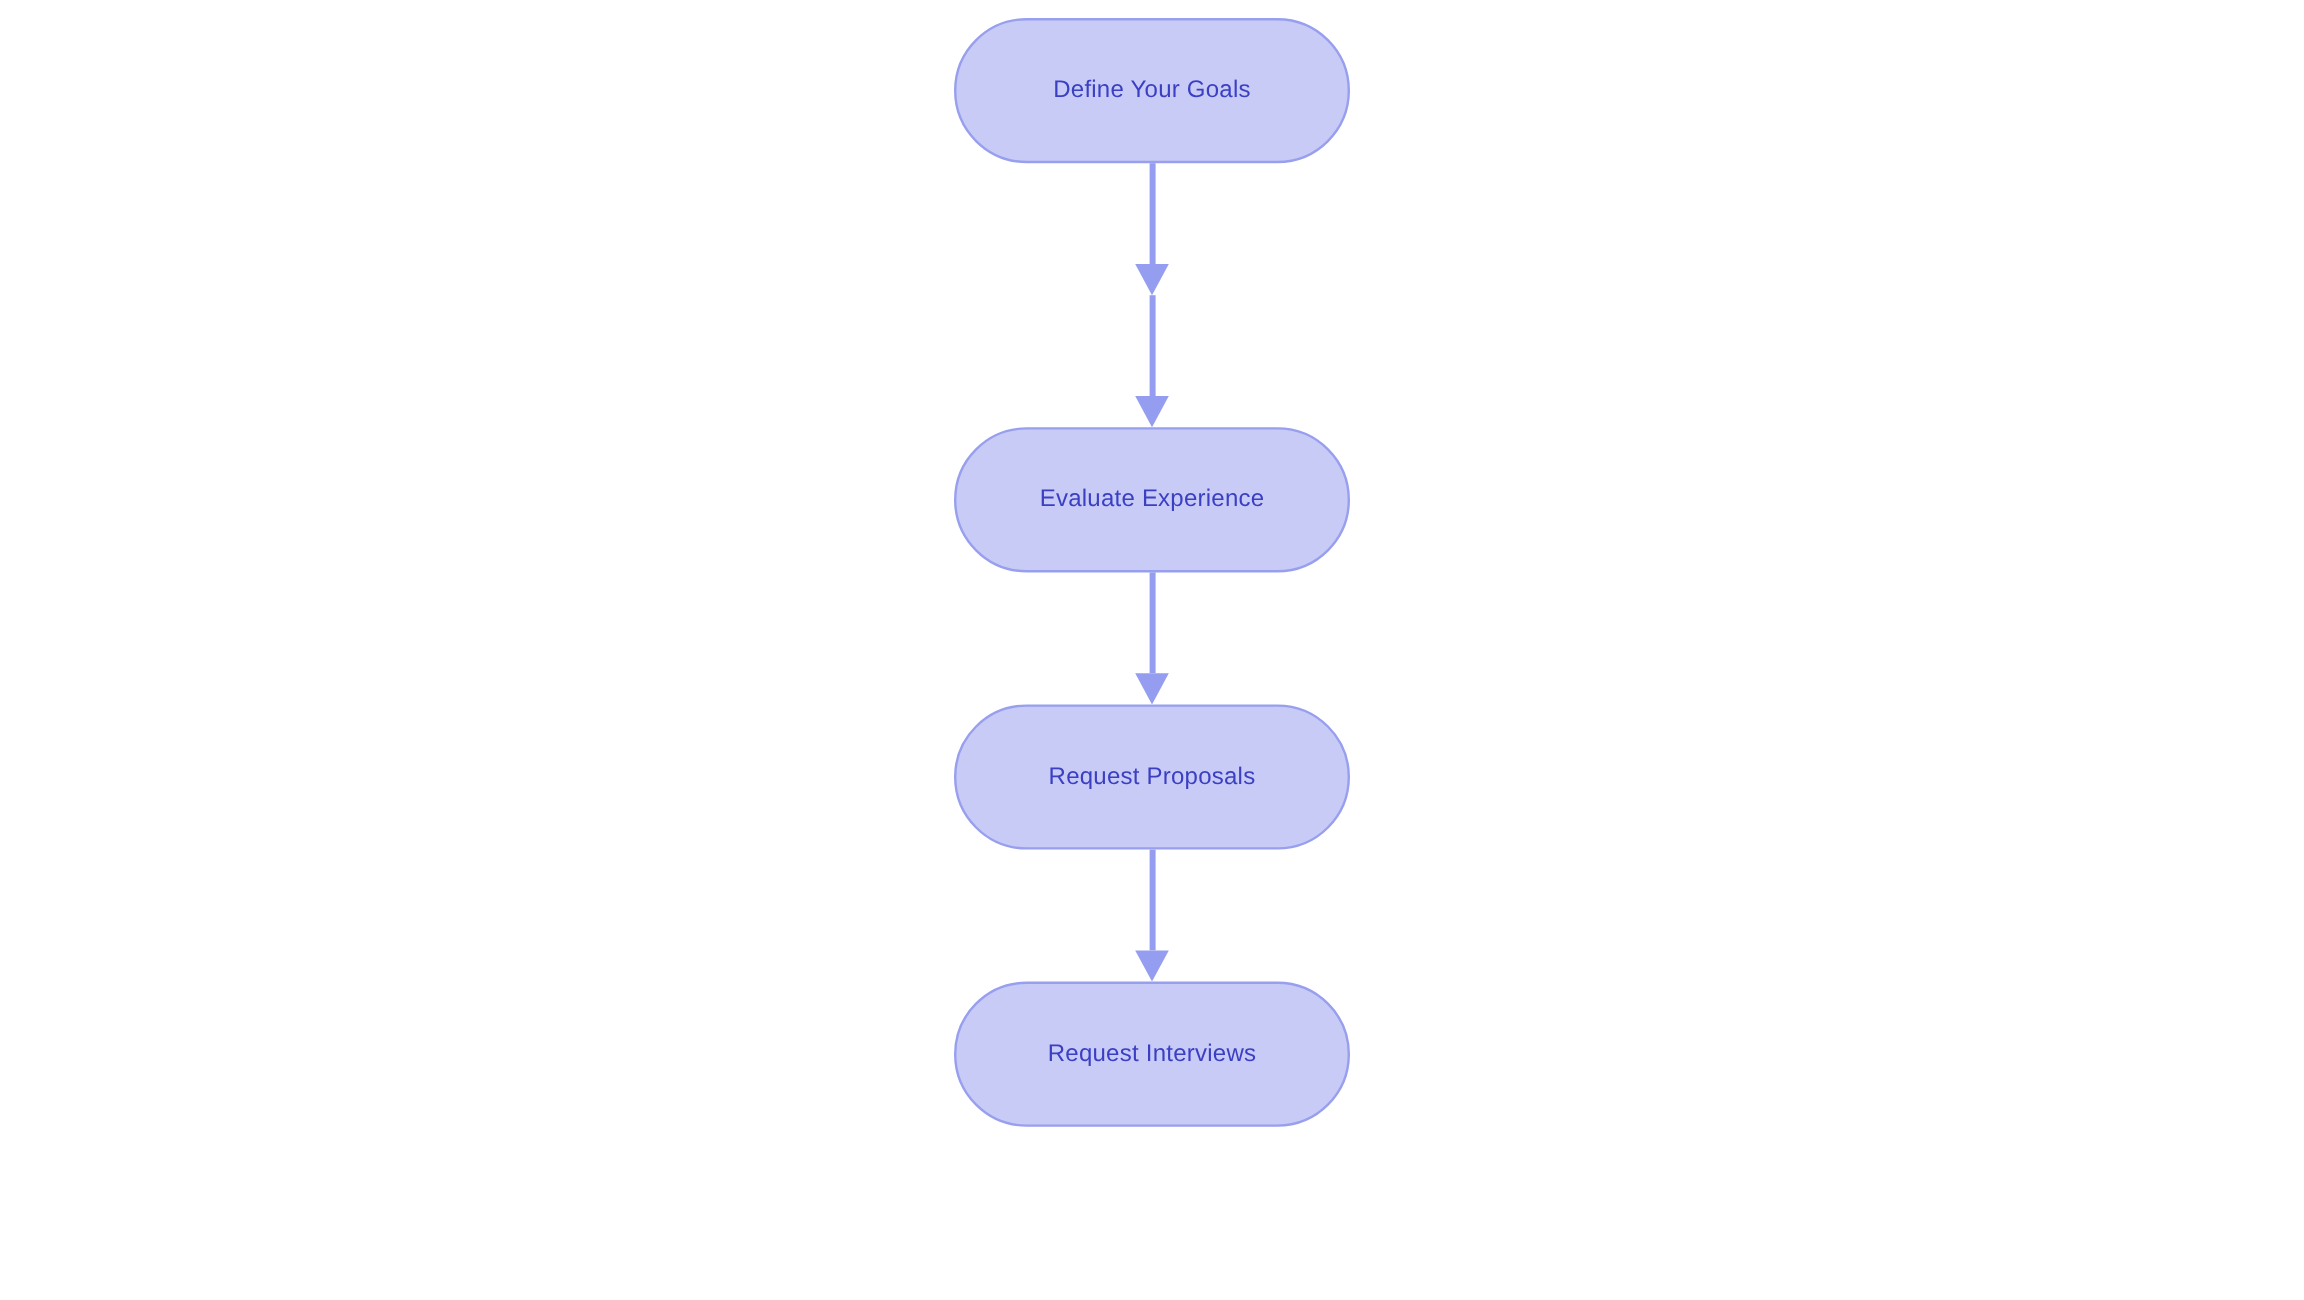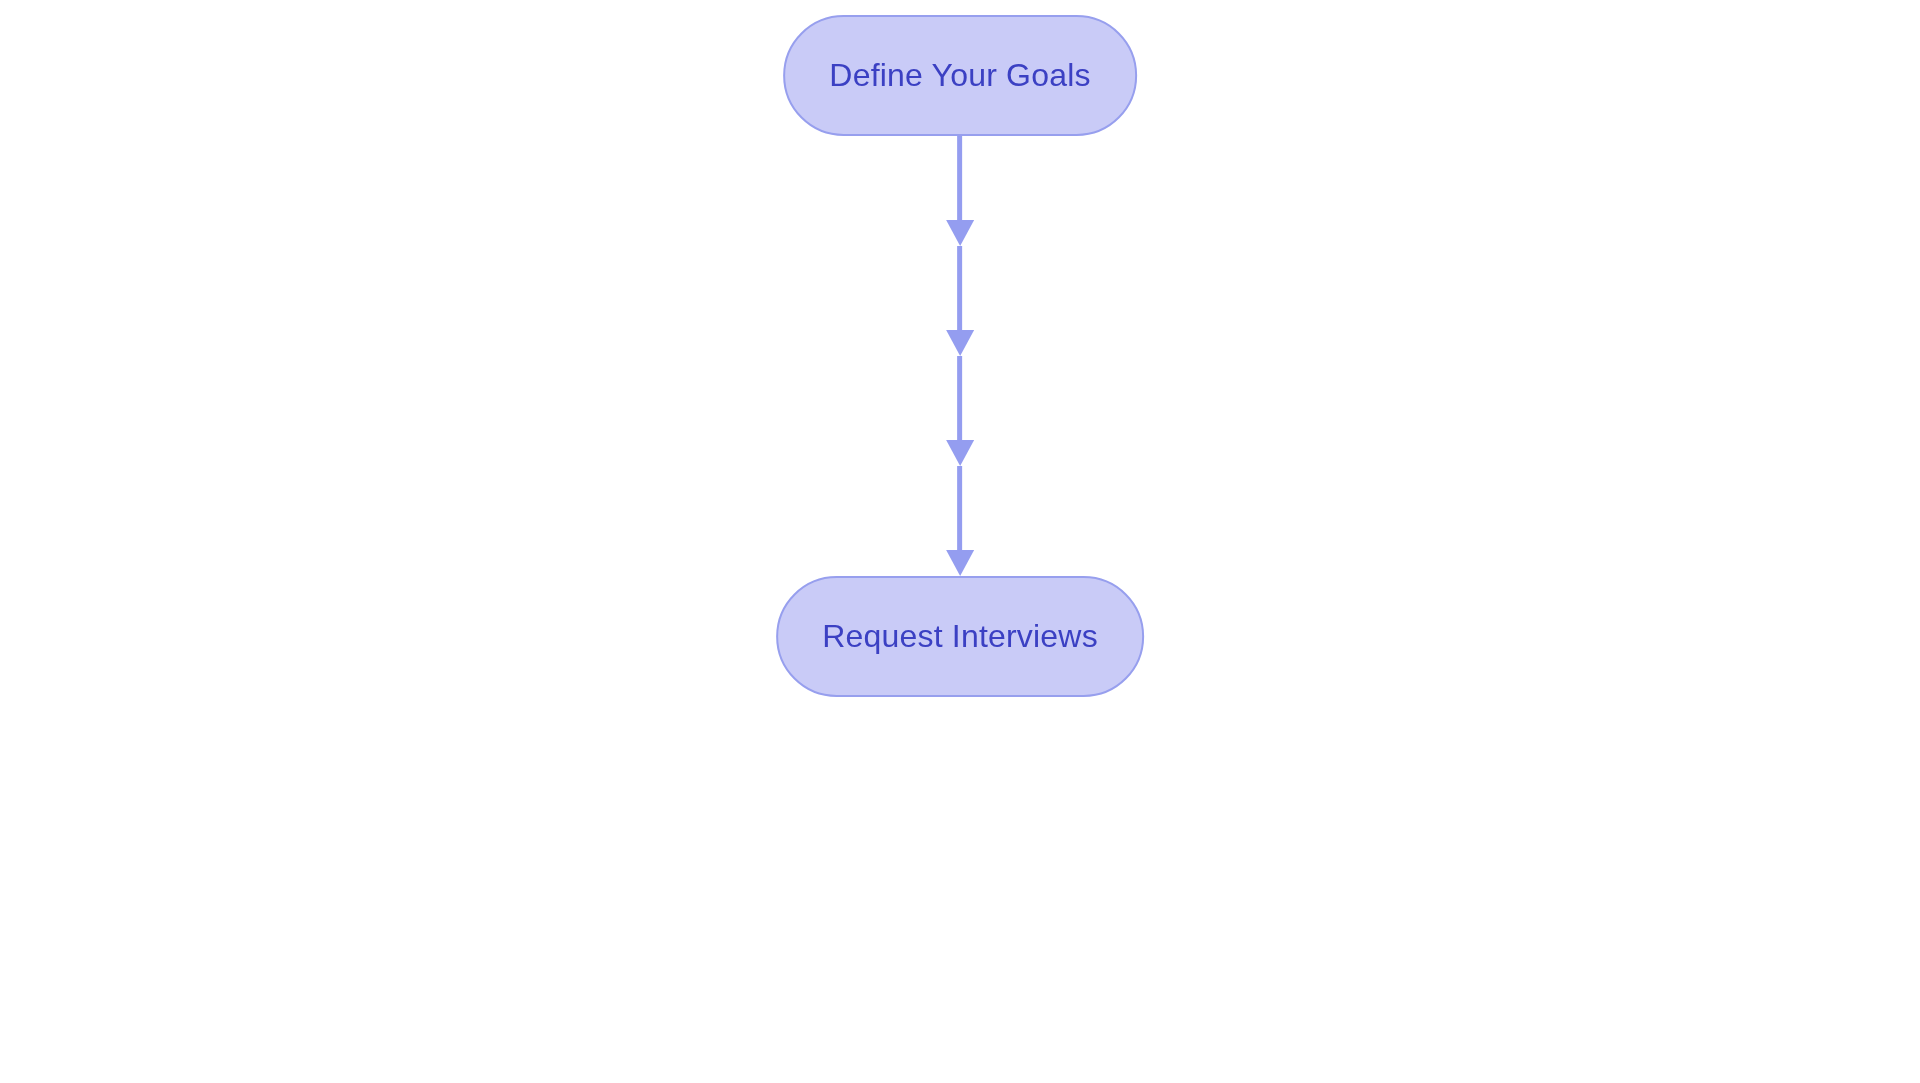--- a/index.html
+++ b/index.html
@@ -26,21 +26,21 @@
     flex-direction: column;
     align-items: center;
   }
   .flow-node {
     height: 121px;
     padding: 0 44px;
     border-radius: 60.5px;
     background: var(--node-fill);
     border: 2px solid var(--node-border);
     color: var(--node-text);
-    font-size: 32px;
+    font-size: 20px;
     letter-spacing: 0.2px;
     display: flex;
     align-items: center;
     justify-content: center;
     white-space: nowrap;
     min-width: 330px;
   }
   .connector {
     height: 110px;
     display: flex;
@@ -73,26 +73,32 @@
     <div class="line"></div>
     <div class="head"></div>
   </div>
 
 
   <div class="connector">
     <div class="line"></div>
     <div class="head"></div>
   </div>
 
+  <div class="flow-node">
+    <span>Evaluate Experience</span>
+  </div>
 
   <div class="connector">
     <div class="line"></div>
     <div class="head"></div>
   </div>
 
+  <div class="flow-node">
+    <span>Request Proposals</span>
+  </div>
 
   <div class="connector">
     <div class="line"></div>
     <div class="head"></div>
   </div>
 
   <div class="flow-node">
     <span>Request Interviews</span>
   </div>
 

